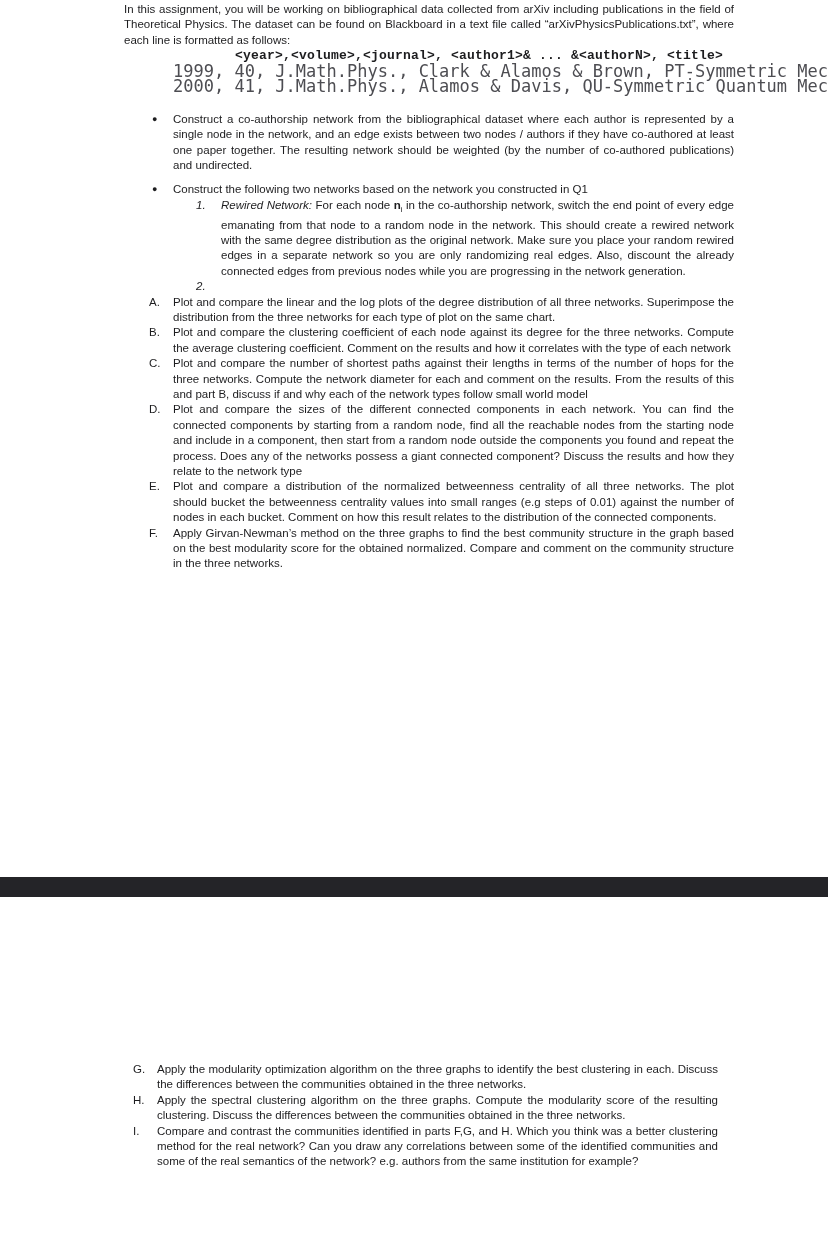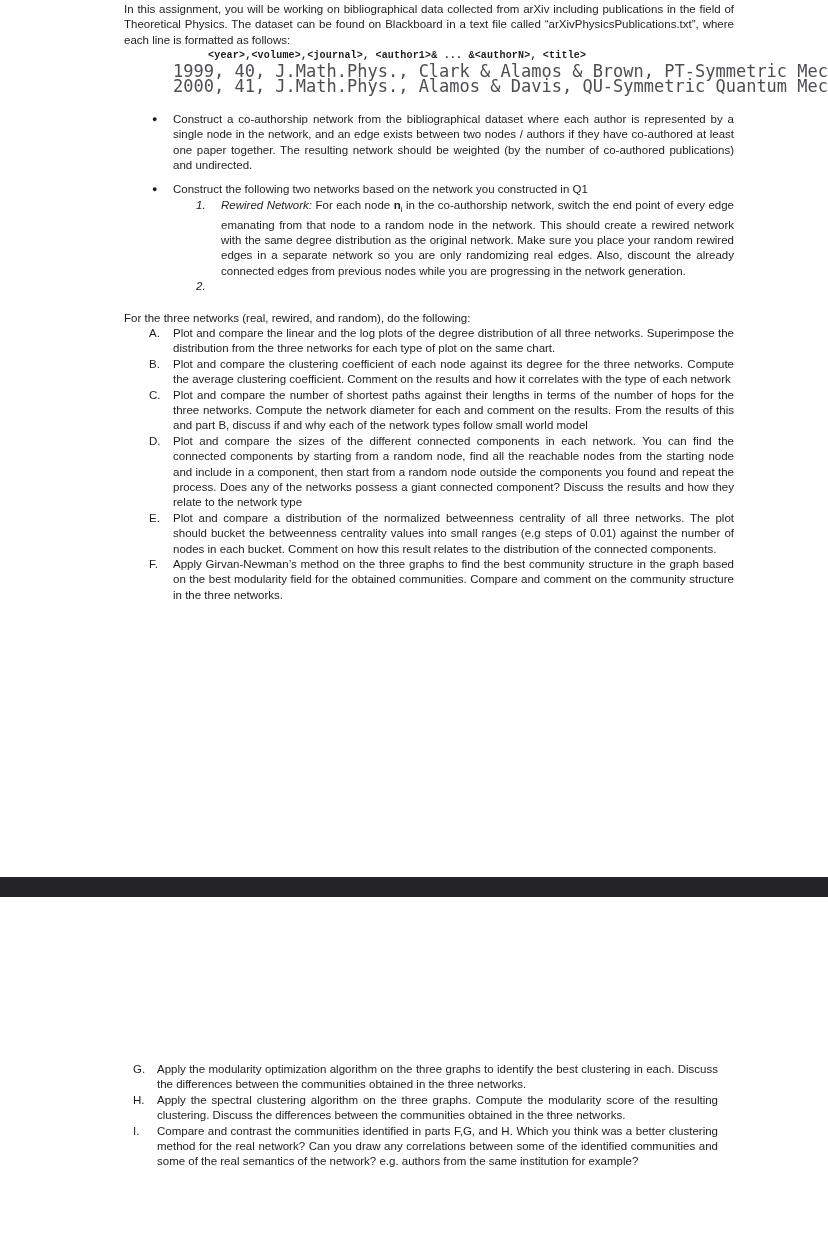--- a/index.html
+++ b/index.html
@@ -16,23 +16,23 @@
     left: 124px; top: 2px;
     width: 610px;
     font-size: 11.5px;
     line-height: 15.4px;
     text-align: justify;
   }
   .para { margin: 0; }
   .format-line {
     font-family: "Liberation Mono", monospace;
     font-weight: bold;
-    font-size: 10px;
+    font-size: 13px;
     text-align: left;
-    margin-left: 84px;
+    margin-left: 111px;
     letter-spacing: 0.2px;
     color: #1c1c1e;
   }
   .samples-intro { text-align: left; }
   .mono-line {
     font-family: "DejaVu Sans Mono", monospace;
     font-size: 17px;
     line-height: 15.6px;
     color: #4d4d52;
     margin-left: 49px;
@@ -93,21 +93,20 @@
 
   <div class="num-row">
     <span class="num-marker">1.</span>
     <div class="num-text"><span class="lead-italic">Rewired Network:</span><span> For each node </span><span class="node-sym">n</span><span class="node-sub">i</span><span> in the co-authorship network, switch the end point of every edge emanating from that node to a random node in the network. This should create a rewired network with the same degree distribution as the original network. Make sure you place your random rewired edges in a separate network so you are only randomizing real edges. Also, discount the already connected edges from previous nodes while you are progressing in the network generation.</span></div>
   </div>
 
   <div class="num-row">
     <span class="num-marker">2.</span>
   </div>
 
-  <p class="para mid-para">For the three networks (real, rewired, and random), do the following:</p>
 
   <div class="letter-row">
     <span class="letter-marker">A.</span>
     <div class="letter-text">Plot and compare the linear and the log plots of the degree distribution of all three networks. Superimpose the distribution from the three networks for each type of plot on the same chart.</div>
   </div>
   <div class="letter-row">
     <span class="letter-marker">B.</span>
     <div class="letter-text">Plot and compare the clustering coefficient of each node against its degree for the three networks. Compute the average clustering coefficient. Comment on the results and how it correlates with the type of each network</div>
   </div>
   <div class="letter-row">
@@ -117,21 +116,21 @@
   <div class="letter-row">
     <span class="letter-marker">D.</span>
     <div class="letter-text">Plot and compare the sizes of the different connected components in each network. You can find the connected components by starting from a random node, find all the reachable nodes from the starting node and include in a component, then start from a random node outside the components you found and repeat the process. Does any of the networks possess a giant connected component? Discuss the results and how they relate to the network type</div>
   </div>
   <div class="letter-row">
     <span class="letter-marker">E.</span>
     <div class="letter-text">Plot and compare a distribution of the normalized betweenness centrality of all three networks. The plot should bucket the betweenness centrality values into small ranges (e.g steps of 0.01) against the number of nodes in each bucket. Comment on how this result relates to the distribution of the connected components.</div>
   </div>
   <div class="letter-row">
     <span class="letter-marker">F.</span>
-    <div class="letter-text">Apply Girvan-Newman’s method on the three graphs to find the best community structure in the graph based on the best modularity field for the obtained communities. Compare and comment on the community structure in the three networks.</div>
+    <div class="letter-text">Apply Girvan-Newman’s method on the three graphs to find the best community structure in the graph based on the best modularity score for the obtained normalized. Compare and comment on the community structure in the three networks.</div>
   </div>
 
 </div>
 
 <div class="page-separator"></div>
 
 <div class="bottom-content">
   <div class="letter-row">
     <span class="letter-marker">G.</span>
     <div class="letter-text">Apply the modularity optimization algorithm on the three graphs to identify the best clustering in each. Discuss the differences between the communities obtained in the three networks.</div>

